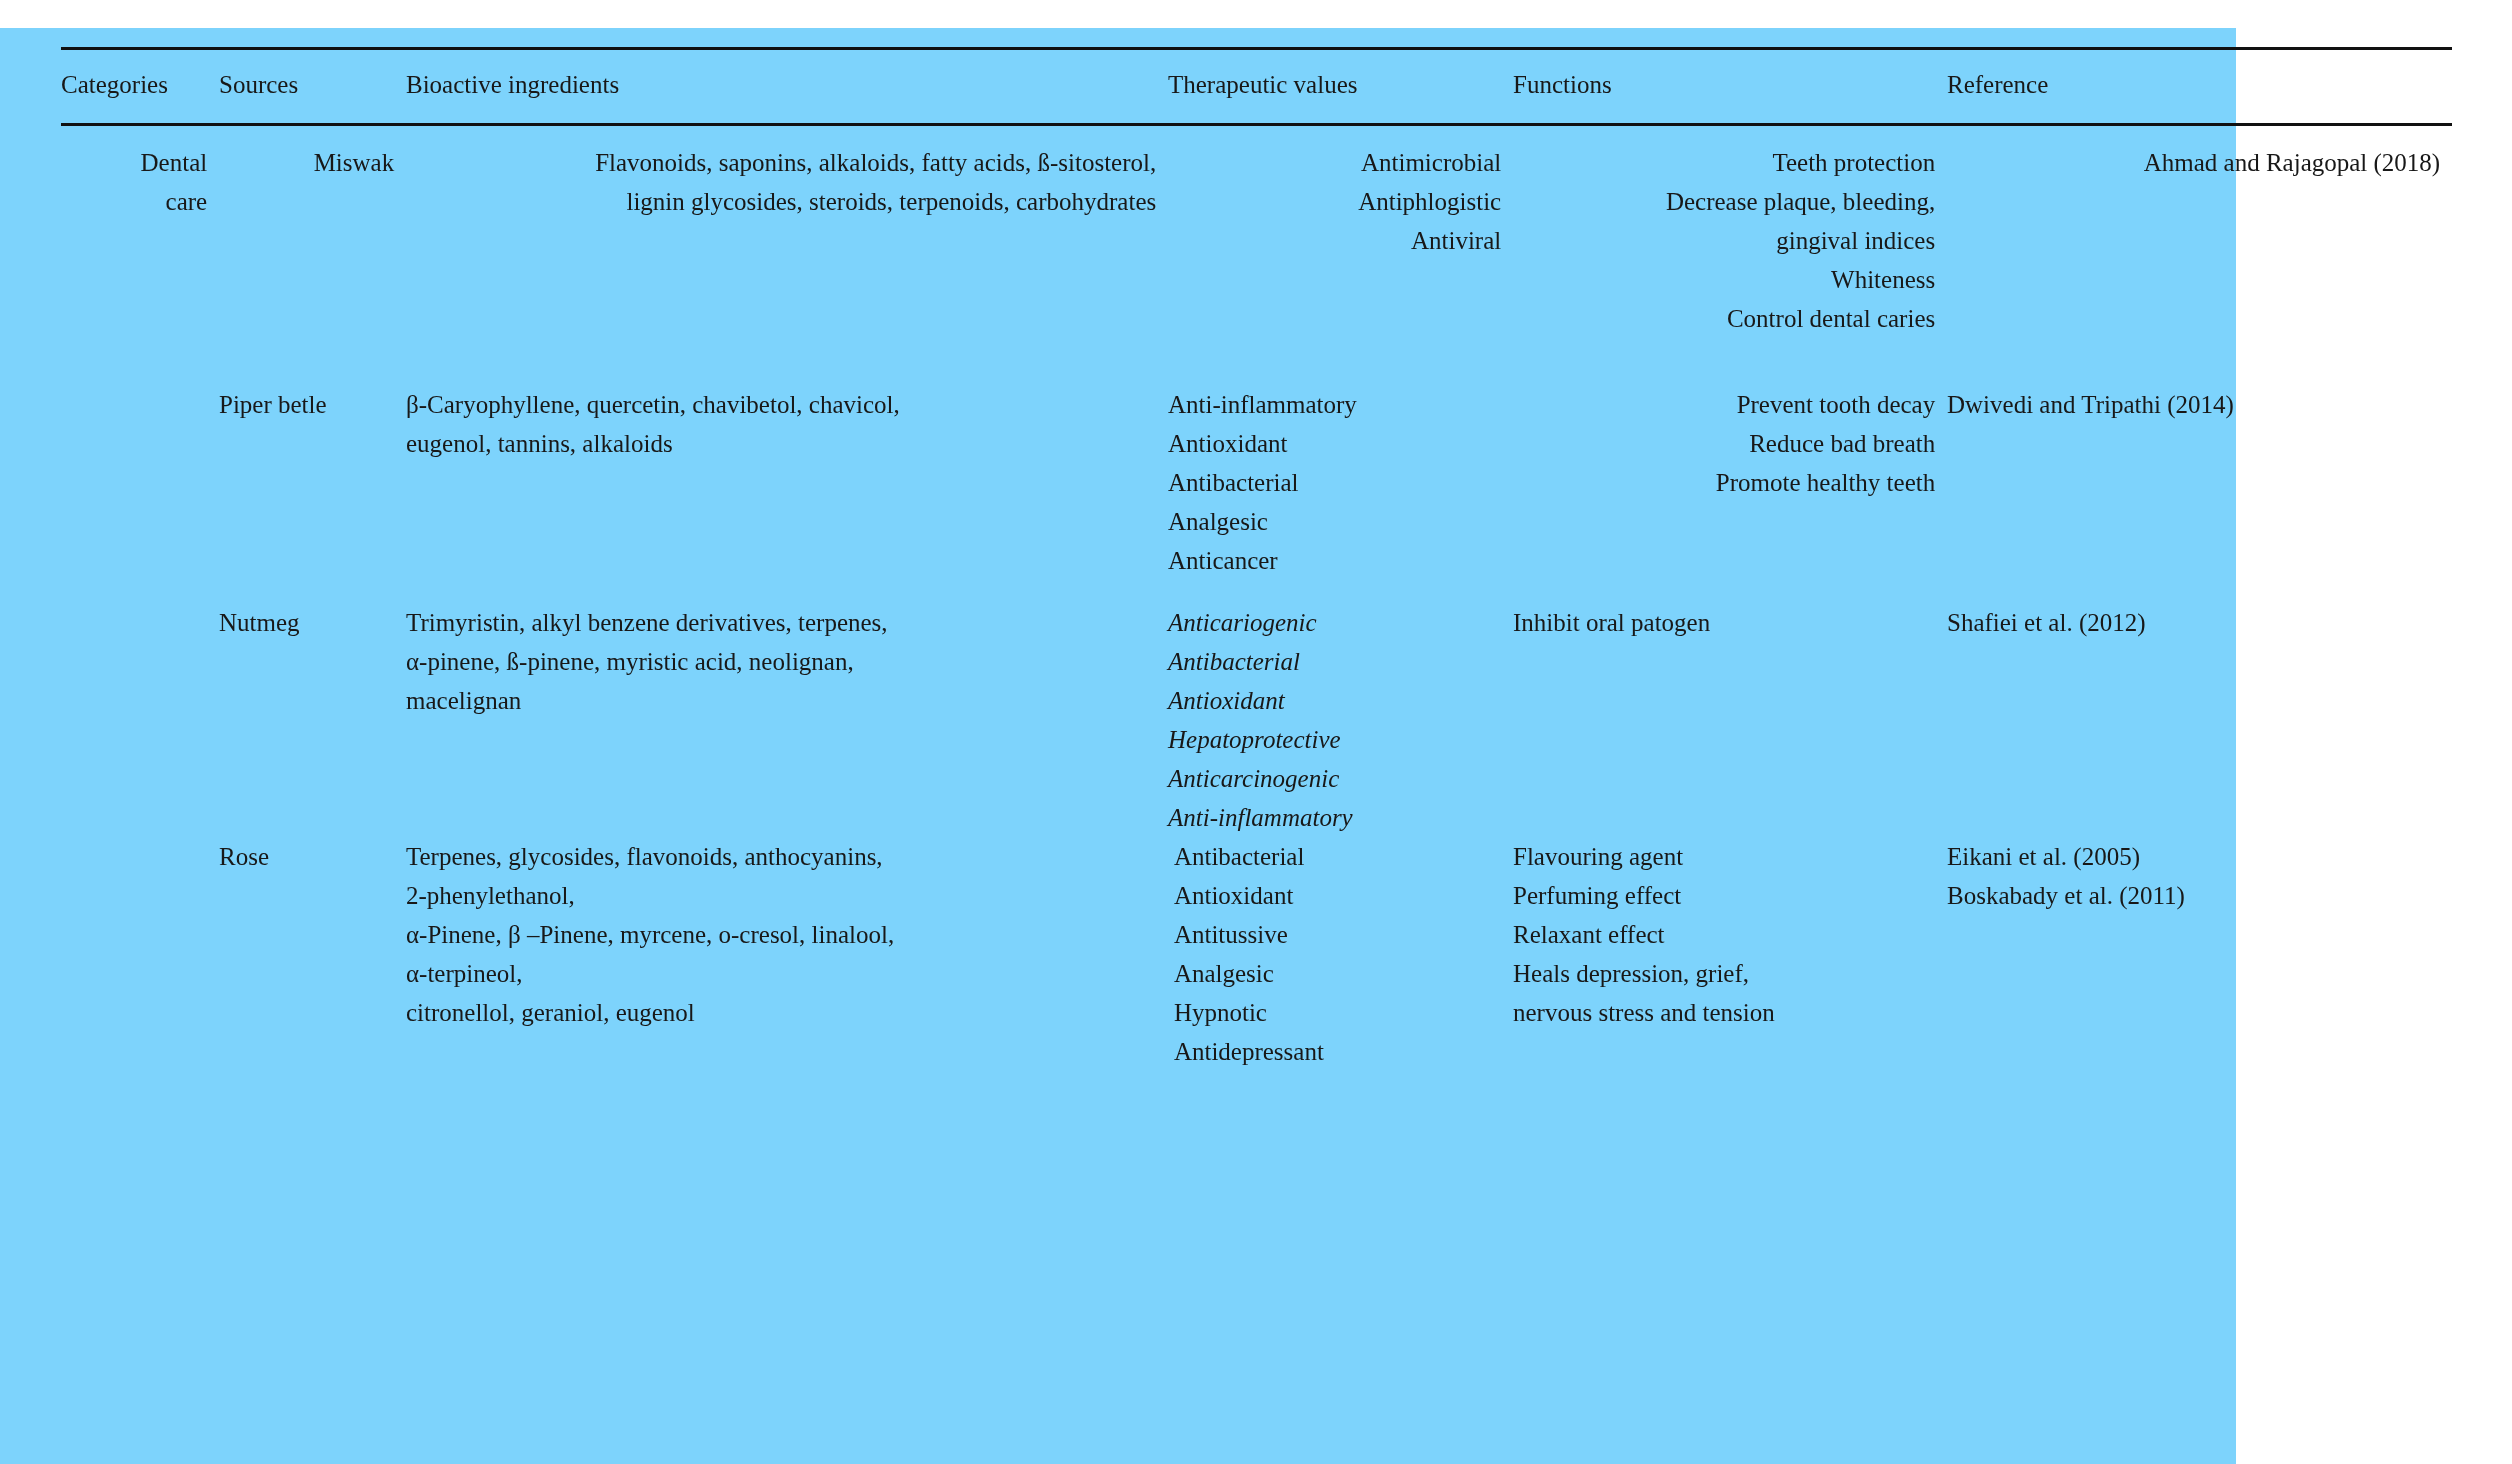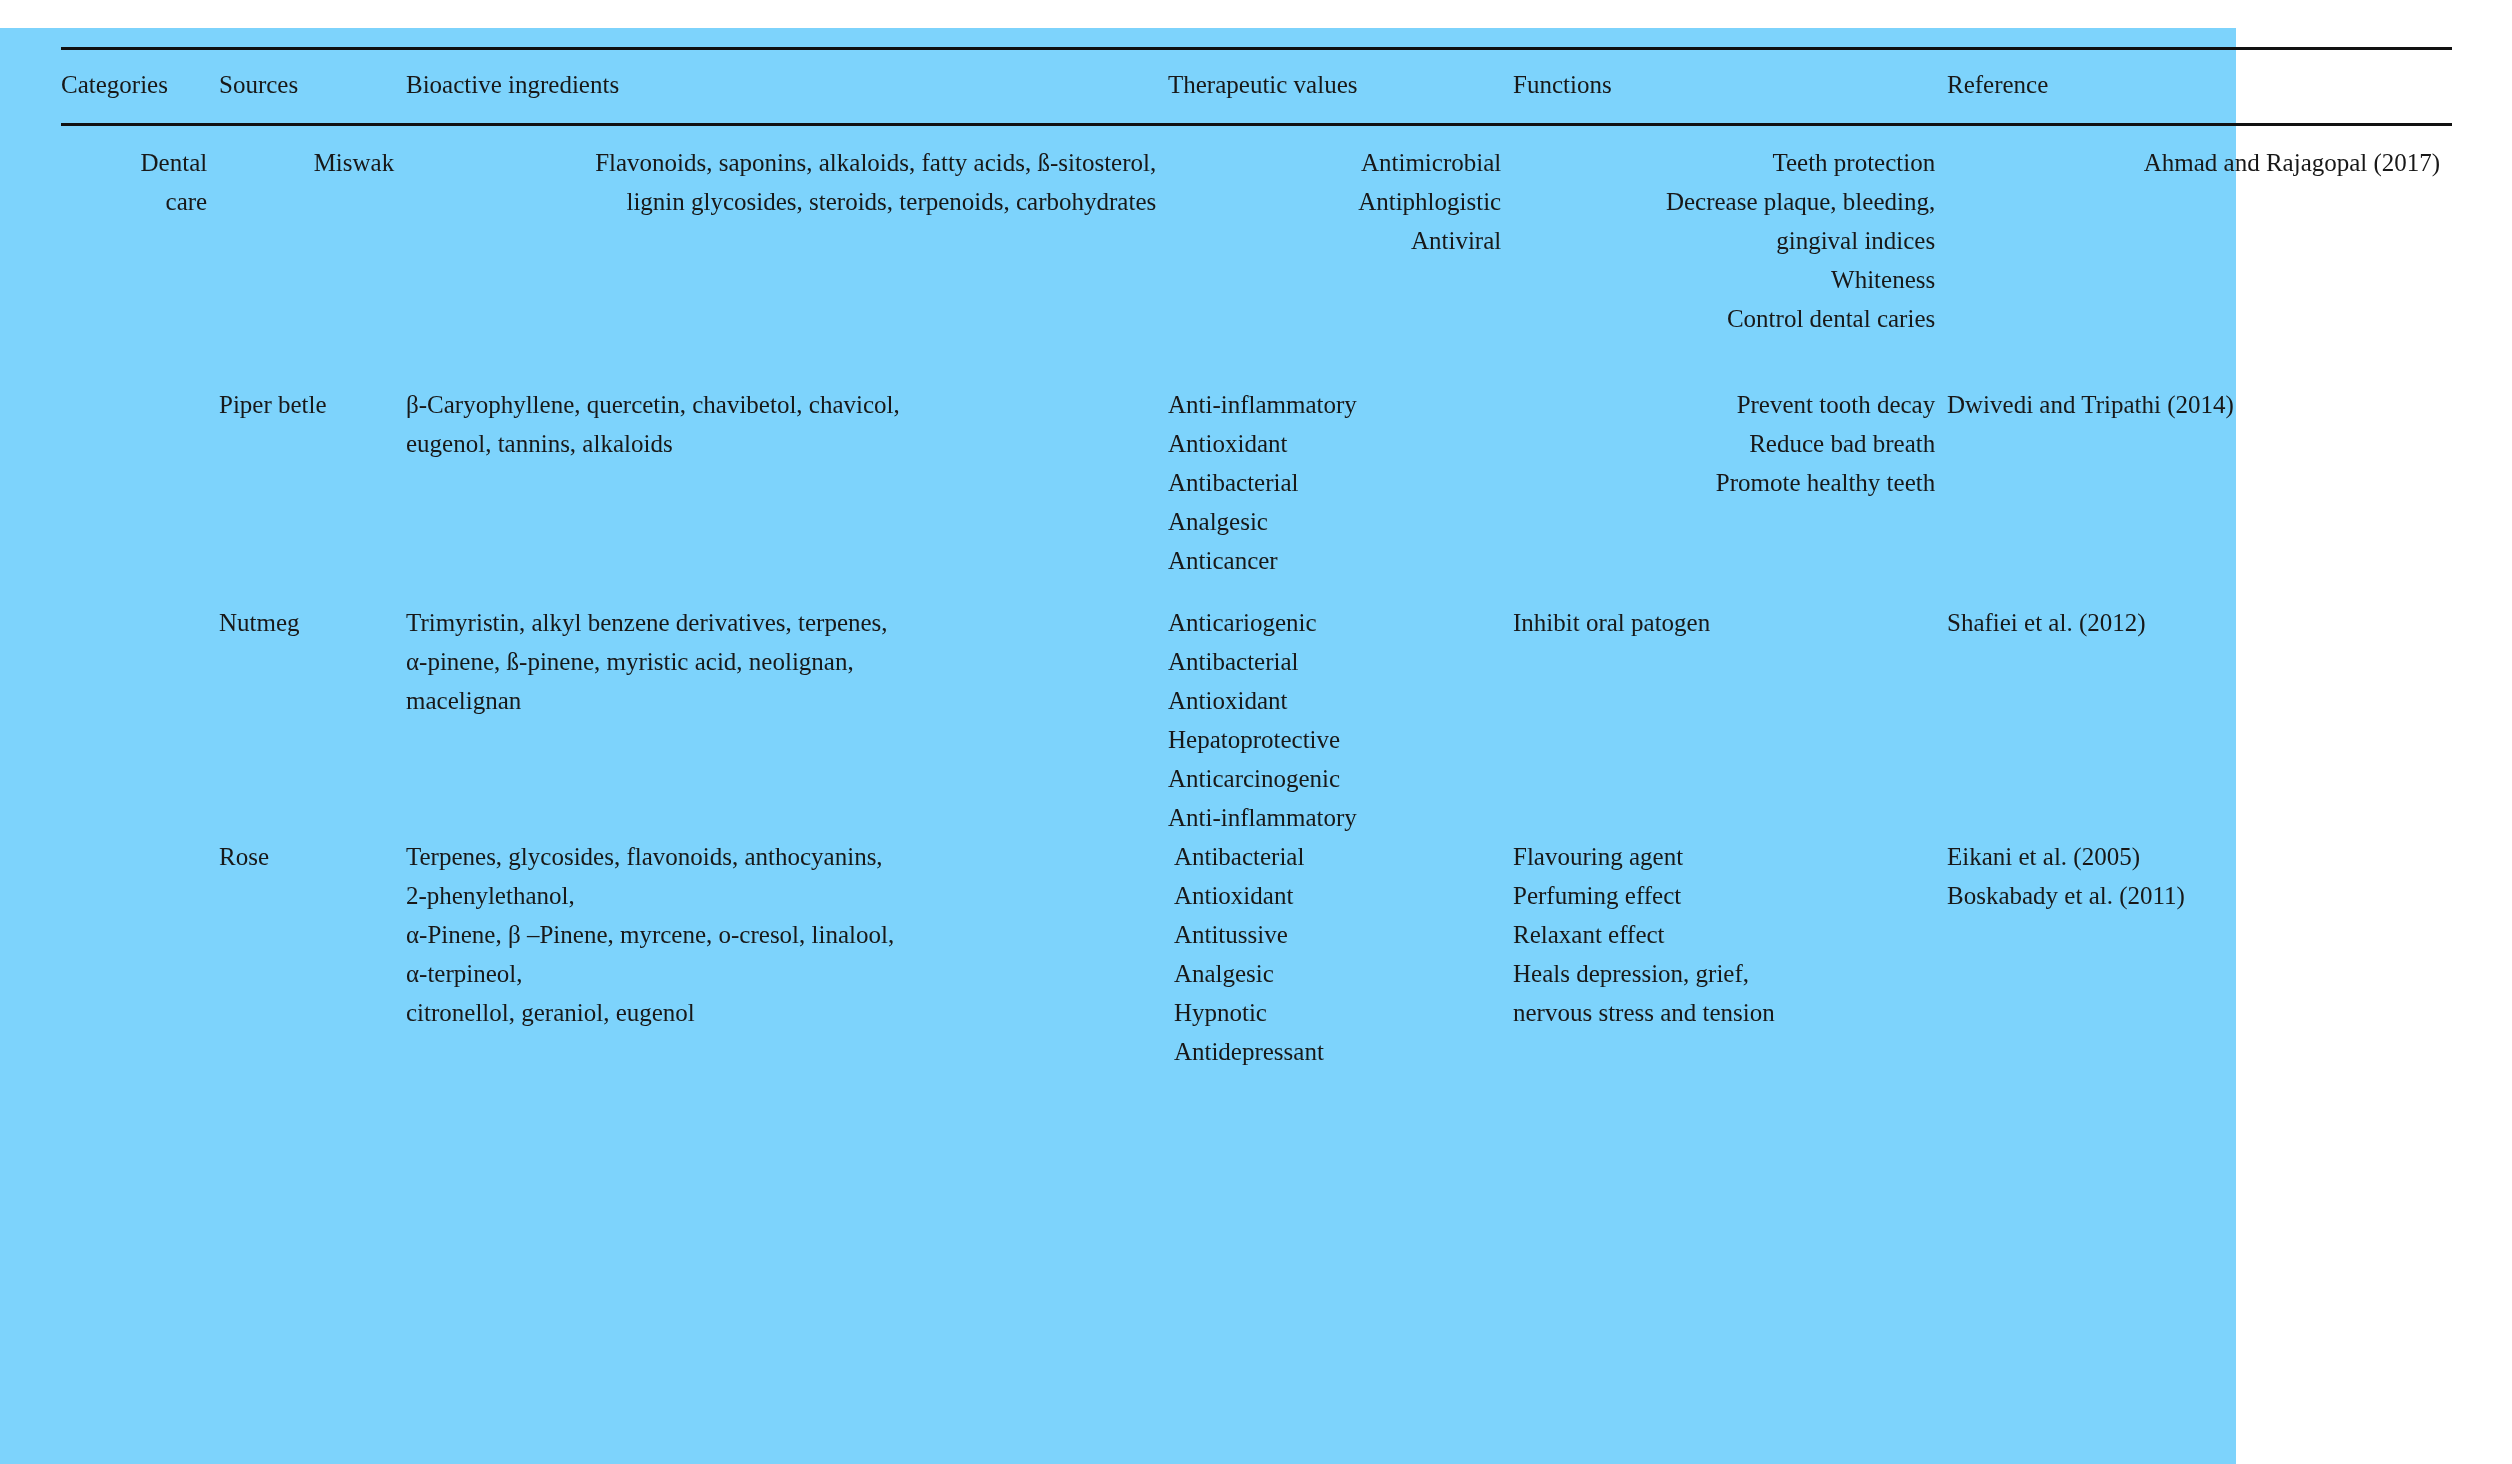--- a/index.html
+++ b/index.html
@@ -113,21 +113,21 @@
         <td class="pad-bottom-md" style="white-space: pre-line;">Flavonoids, saponins, alkaloids, fatty acids, ß-sitosterol,
 lignin glycosides, steroids, terpenoids, carbohydrates</td>
         <td class="pad-bottom-md" style="white-space: pre-line;">Antimicrobial
 Antiphlogistic
 Antiviral</td>
         <td class="pad-bottom-md" style="white-space: pre-line;">Teeth protection
 Decrease plaque, bleeding,
 gingival indices
 Whiteness
 Control dental caries</td>
-        <td class="pad-bottom-md" style="white-space: pre-line;">Ahmad and Rajagopal (2017)</td>
+        <td class="pad-bottom-md" style="white-space: pre-line;">Ahmad and Rajagopal (2018)</td>
       </tr>
 
 
       <tr>
         <td class="pad-bottom-sm" style="white-space: pre-line;"></td>
         <td class="pad-bottom-sm" style="white-space: pre-line;">Piper betle</td>
         <td class="pad-bottom-sm" style="white-space: pre-line;">β-Caryophyllene, quercetin, chavibetol, chavicol,
 eugenol, tannins, alkaloids</td>
         <td class="pad-bottom-sm" style="white-space: pre-line;">Anti-inflammatory
 Antioxidant
@@ -139,21 +139,21 @@
 Promote healthy teeth</td>
         <td class="pad-bottom-sm" style="white-space: pre-line;">Dwivedi and Tripathi (2014)</td>
       </tr>
 
       <tr>
         <td style="white-space: pre-line;"></td>
         <td style="white-space: pre-line;">Nutmeg</td>
         <td style="white-space: pre-line;">Trimyristin, alkyl benzene derivatives, terpenes,
 α-pinene, ß-pinene, myristic acid, neolignan,
 macelignan</td>
-        <td style="white-space: pre-line;">Anticariogenic
+        <td style="white-space: pre-line; font-style: italic;">Anticariogenic
 Antibacterial
 Antioxidant
 Hepatoprotective
 Anticarcinogenic
 Anti-inflammatory</td>
         <td style="white-space: pre-line;">Inhibit oral patogen</td>
         <td style="white-space: pre-line;">Shafiei et al. (2012)</td>
       </tr>
 
 

